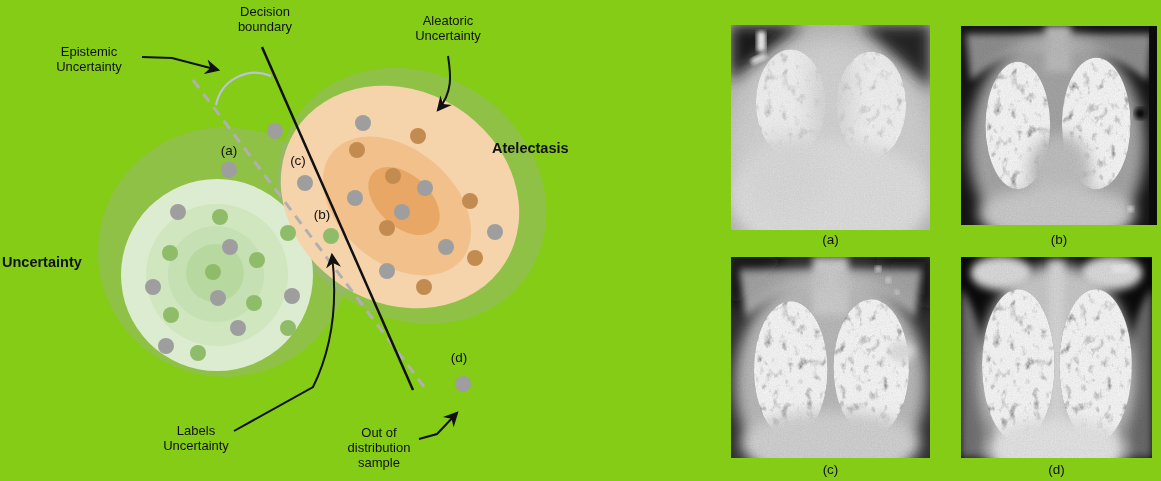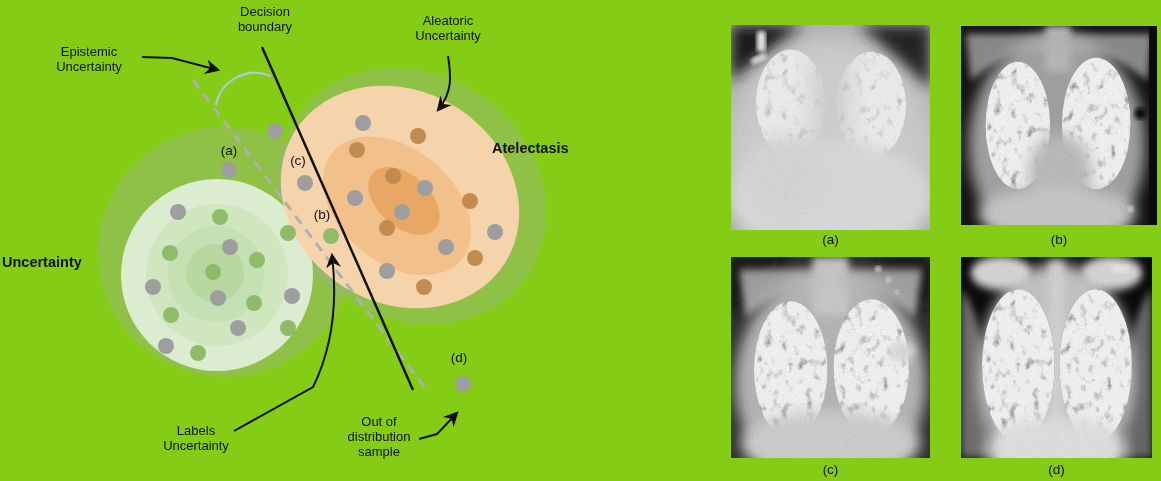--- a/index.html
+++ b/index.html
@@ -18,21 +18,21 @@
   .xray-c{left:731px;top:257px;width:199px;height:201px;}
   .xray-d{left:961px;top:257px;width:191px;height:201px;}
   .xlabel-a{left:731px;top:232px;width:199px;}
   .xlabel-b{left:961px;top:232px;width:196px;}
   .xlabel-c{left:731px;top:462px;width:199px;}
   .xlabel-d{left:961px;top:462px;width:191px;}
   .lbl-decision{left:219px;top:4px;width:92px;}
   .lbl-epistemic{left:36px;top:44px;width:106px;}
   .lbl-aleatoric{left:402px;top:13px;width:92px;}
   .lbl-labels{left:149px;top:423px;width:94px;text-align:center;}
-  .lbl-ood{left:339px;top:414px;width:80px;}
+  .lbl-ood{left:339px;top:425px;width:80px;}
   .lbl-atelectasis{left:2px;top:254px;}
   .lbl-cardiomegaly{left:492px;top:140px;}
 </style>
 </head>
 <body>
 
 <div id="canvas">
 
   <svg width="0" height="0" style="position:absolute" aria-hidden="true">
     <defs>

